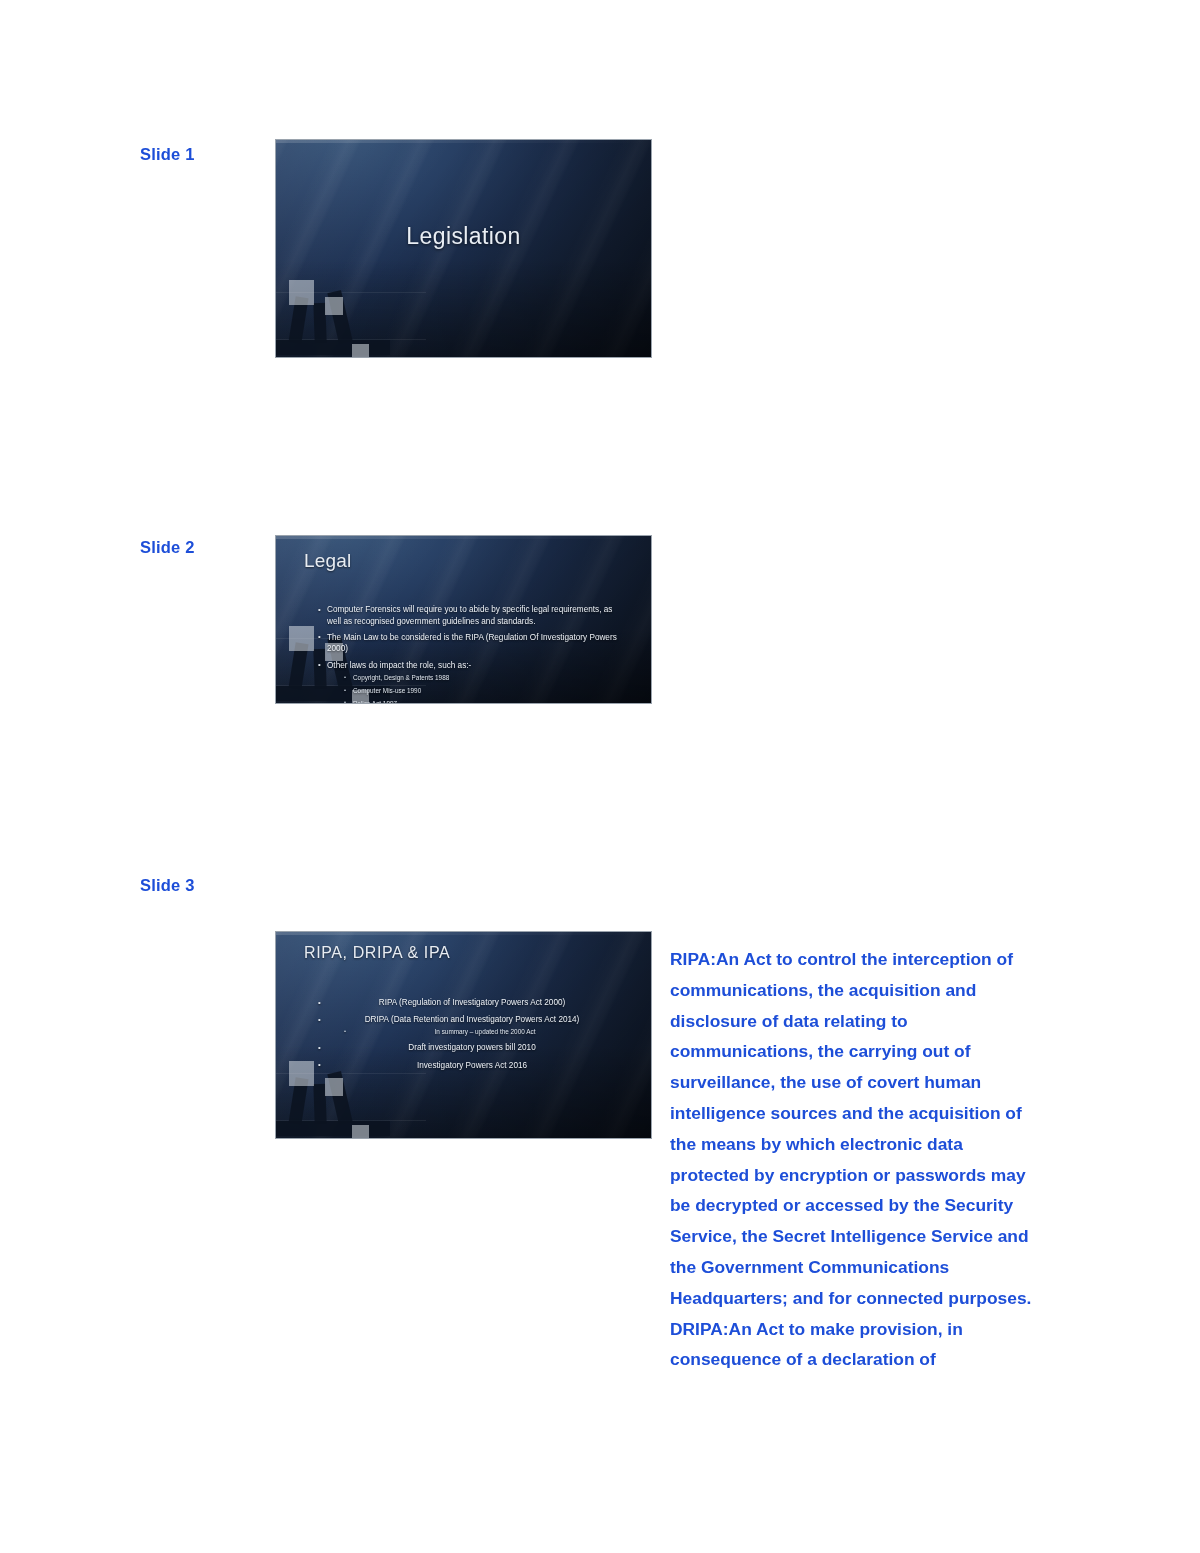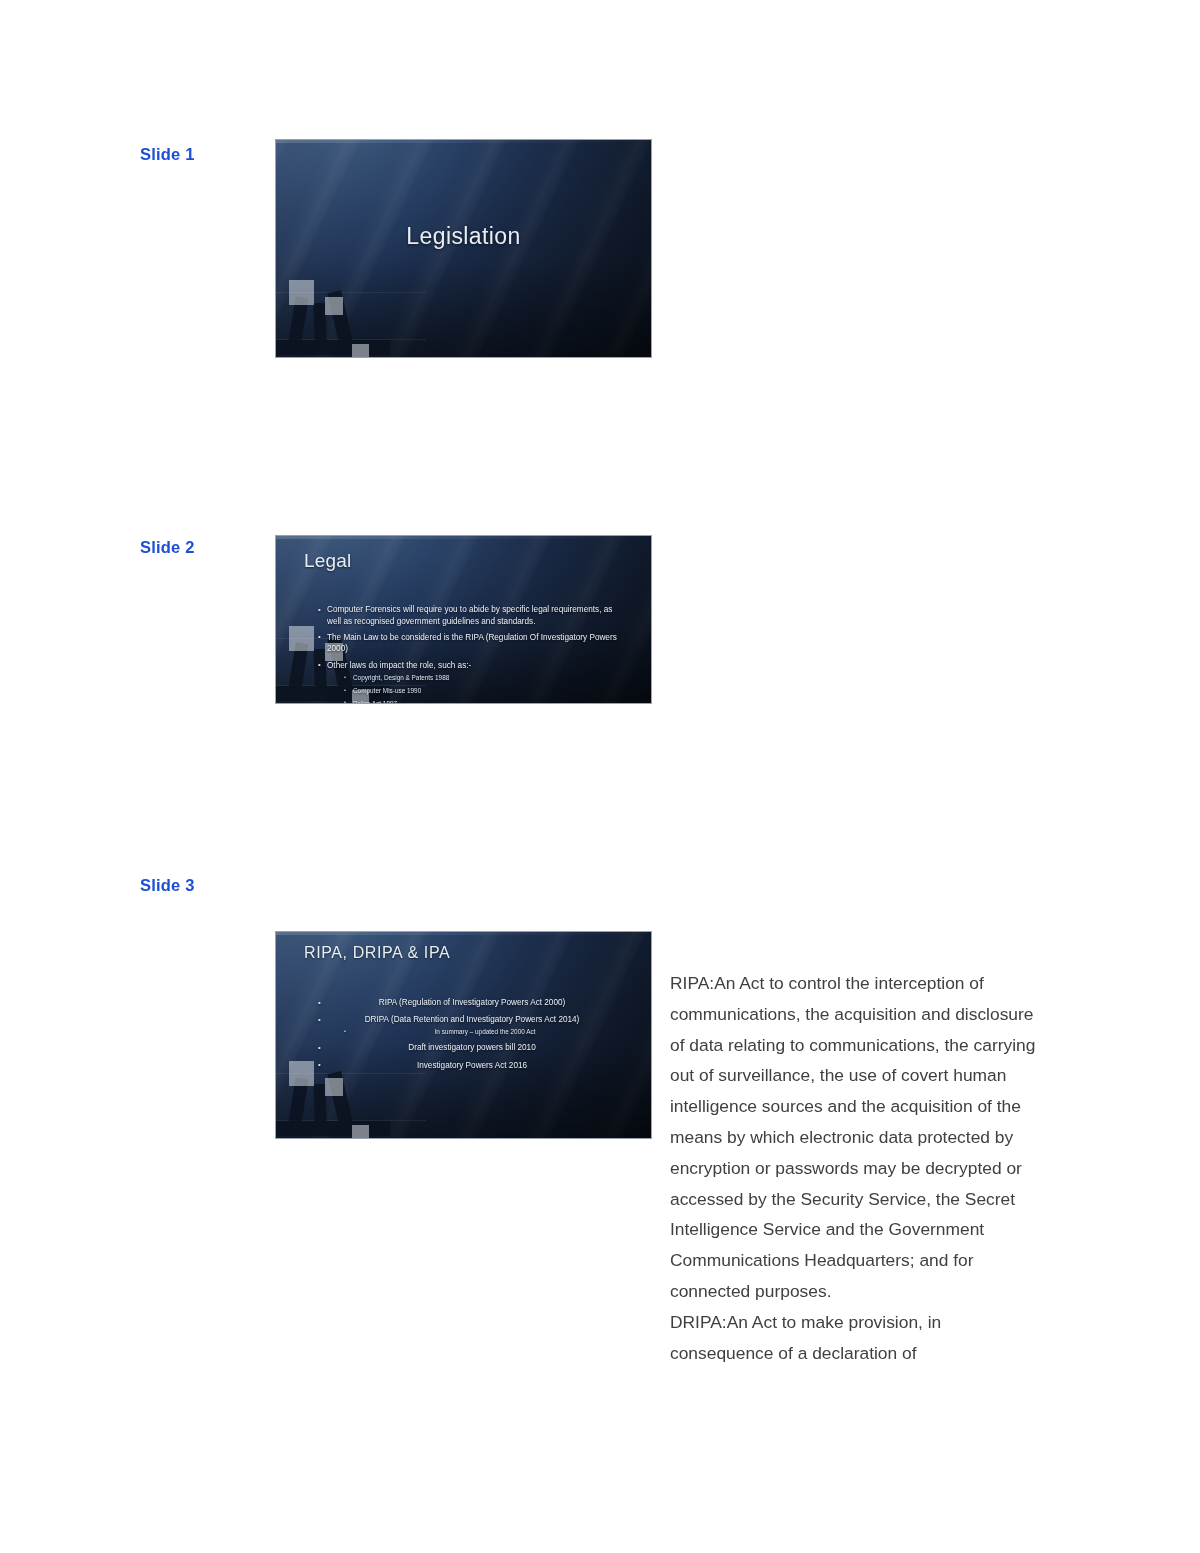--- a/index.html
+++ b/index.html
@@ -211,26 +211,27 @@
   #slide-3 .slide-title { top: 12px; font-size: 16px; letter-spacing: 0.6px; }
   #slide-3 ul.bullets { top: 49px; font-size: 8.2px; line-height: 1.45; }
   #slide-3 ul.bullets > li { margin-bottom: 5.5px; text-align: center; }
   #slide-3 ul.sub { font-size: 6.4px; line-height: 1.5; padding-top: 1px; }
   #slide-3 ul.sub > li { margin-bottom: 2px; }
 
   
   .notes {
     position: absolute;
     left: 670px;
-    top: 968px;
+    top: 944px;
     width: 372px;
     font-size: 17.4px;
     line-height: 1.77;
-    color: #404040;
+    color: #1d4ed8;
     white-space: pre-wrap;
+    font-weight: bold;
   }
 </style>
 </head>
 <body>
 
 <div class="page">
 
   <div class="slide-label" id="label-1">Slide 1</div>
 
   <div class="slide" id="slide-1">

